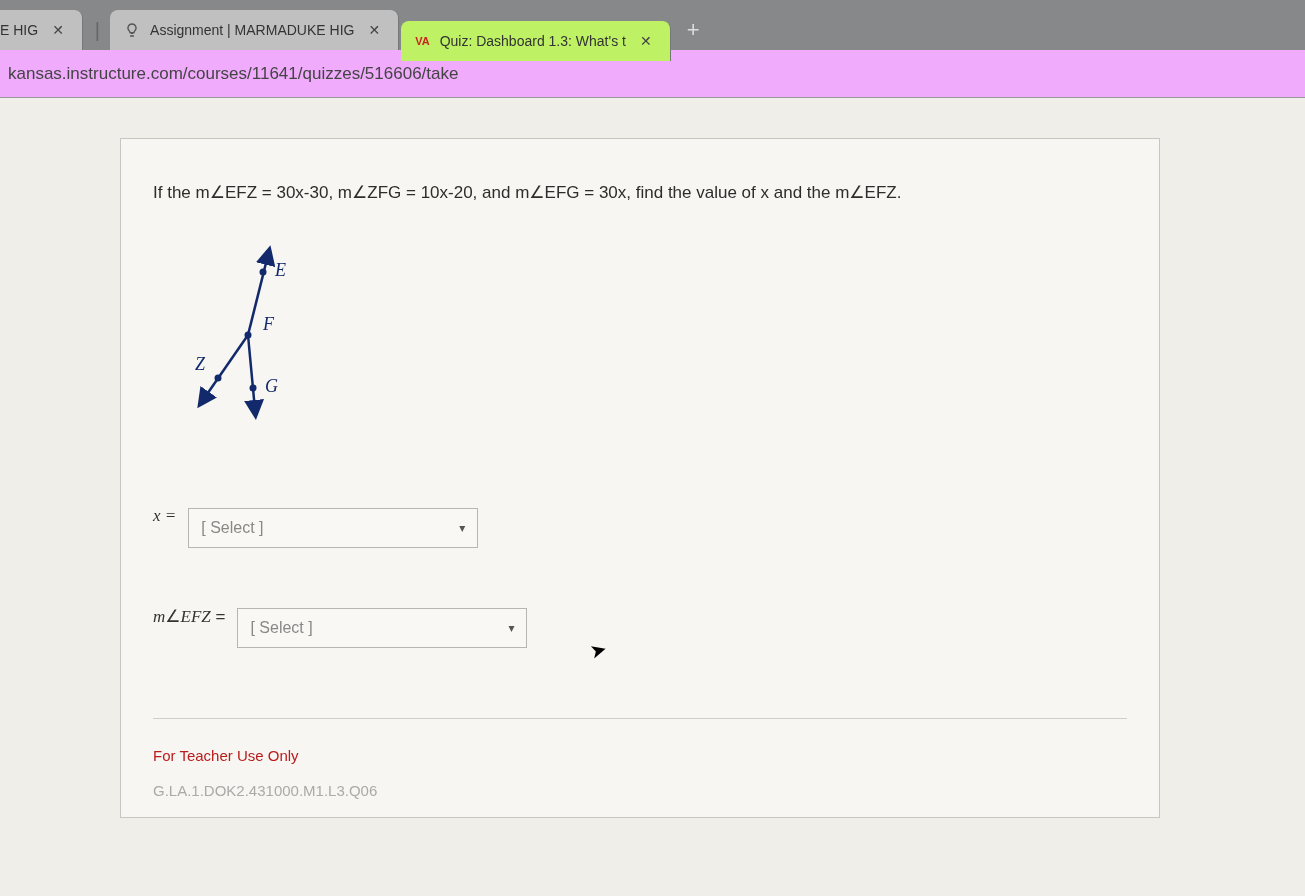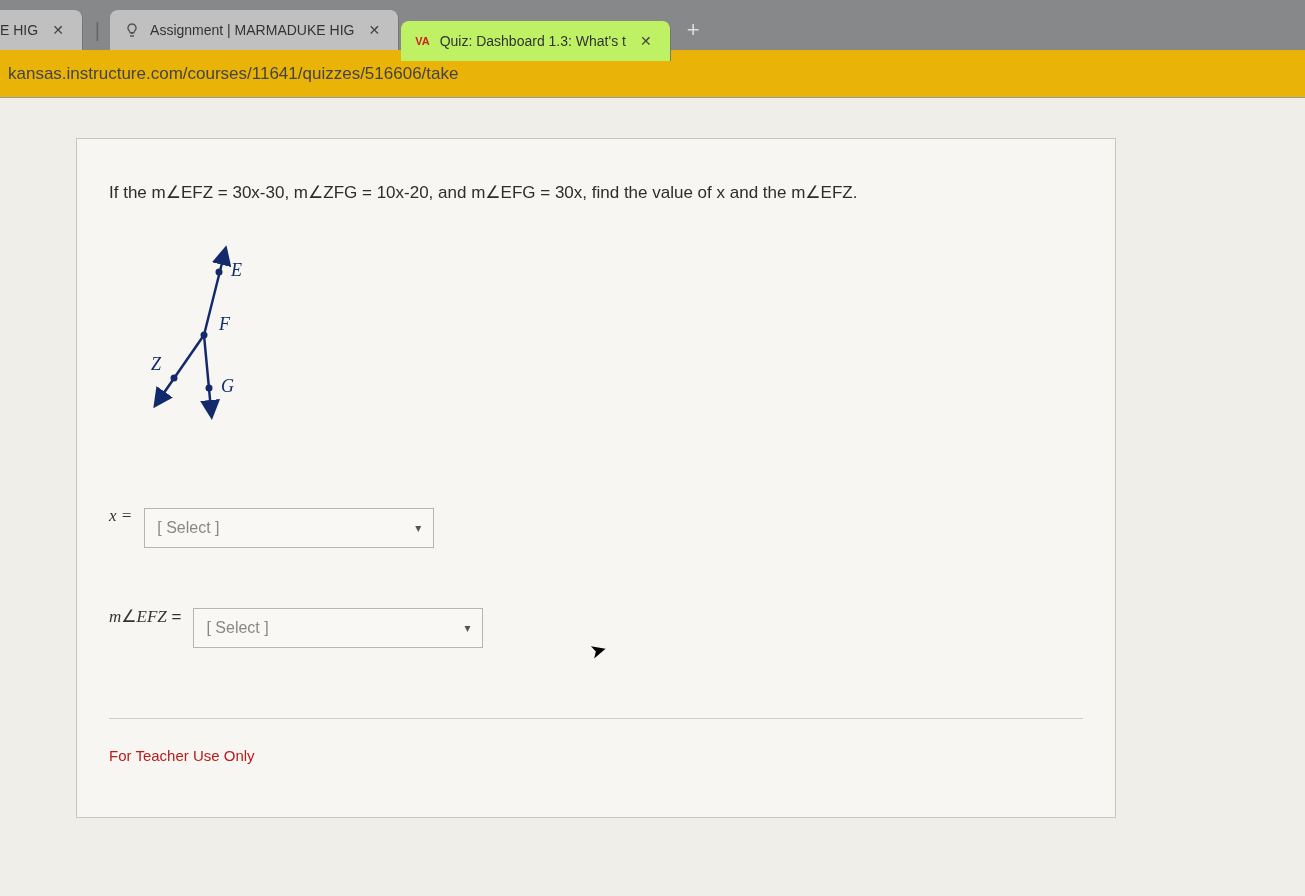--- a/index.html
+++ b/index.html
@@ -44,36 +44,36 @@
     font-size: 14px;
     color: #444;
     padding: 2px 4px;
   }
   .new-tab {
     color: #ddd;
     font-size: 22px;
     padding: 0 14px;
   }
   .url-bar {
-    background: #eab308;
+    background: #f0abfc;
     height: 48px;
     display: flex;
     align-items: center;
     padding: 0 8px;
     border-bottom: 1px solid #999;
   }
   .url-text {
     color: #444;
     font-size: 17px;
     font-family: Arial, sans-serif;
   }
   .content-area {
     background: #efeee9;
     height: 798px;
-    padding: 40px 0 0 76px;
+    padding: 40px 0 0 120px;
     position: relative;
   }
   .question-card {
     background: #f7f6f2;
     border: 1px solid #c8c6c0;
     width: 1040px;
     height: 680px;
     padding: 40px 32px 20px 32px;
     position: relative;
   }
@@ -213,17 +213,18 @@
       </span>
       <div class="select-box">
         <span>[ Select ]</span>
         <span class="chev">▾</span>
       </div>
     </div>
 
     <div class="divider"></div>
 
     <div class="teacher-block">For Teacher Use Only</div>
+    <div class="teacher-code">G.LA.1.DOK2.431000.M1.L3.Q06</div>
 
   </div>
 
   <div class="cursor">➤</div>
 </div>
 
 </body></html>

